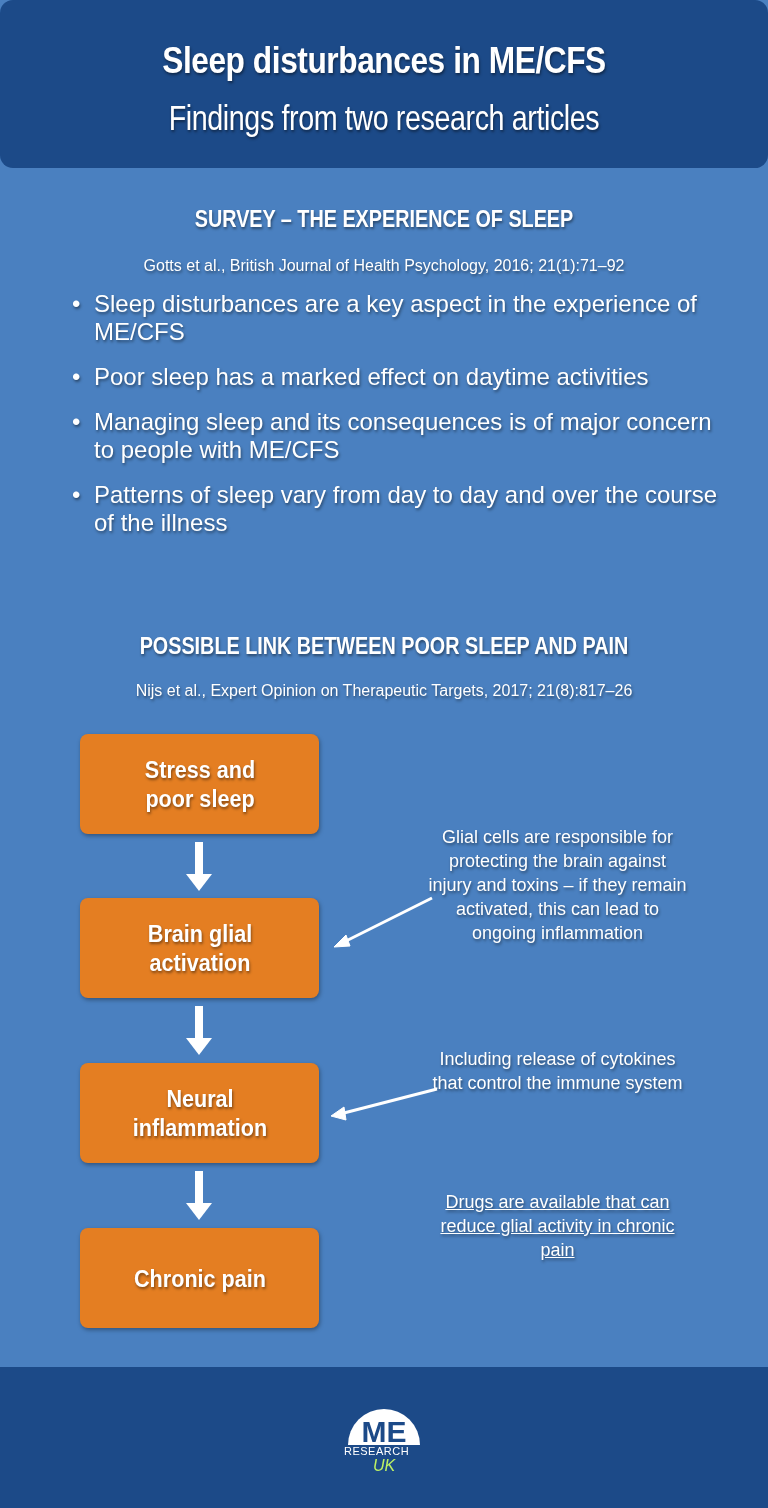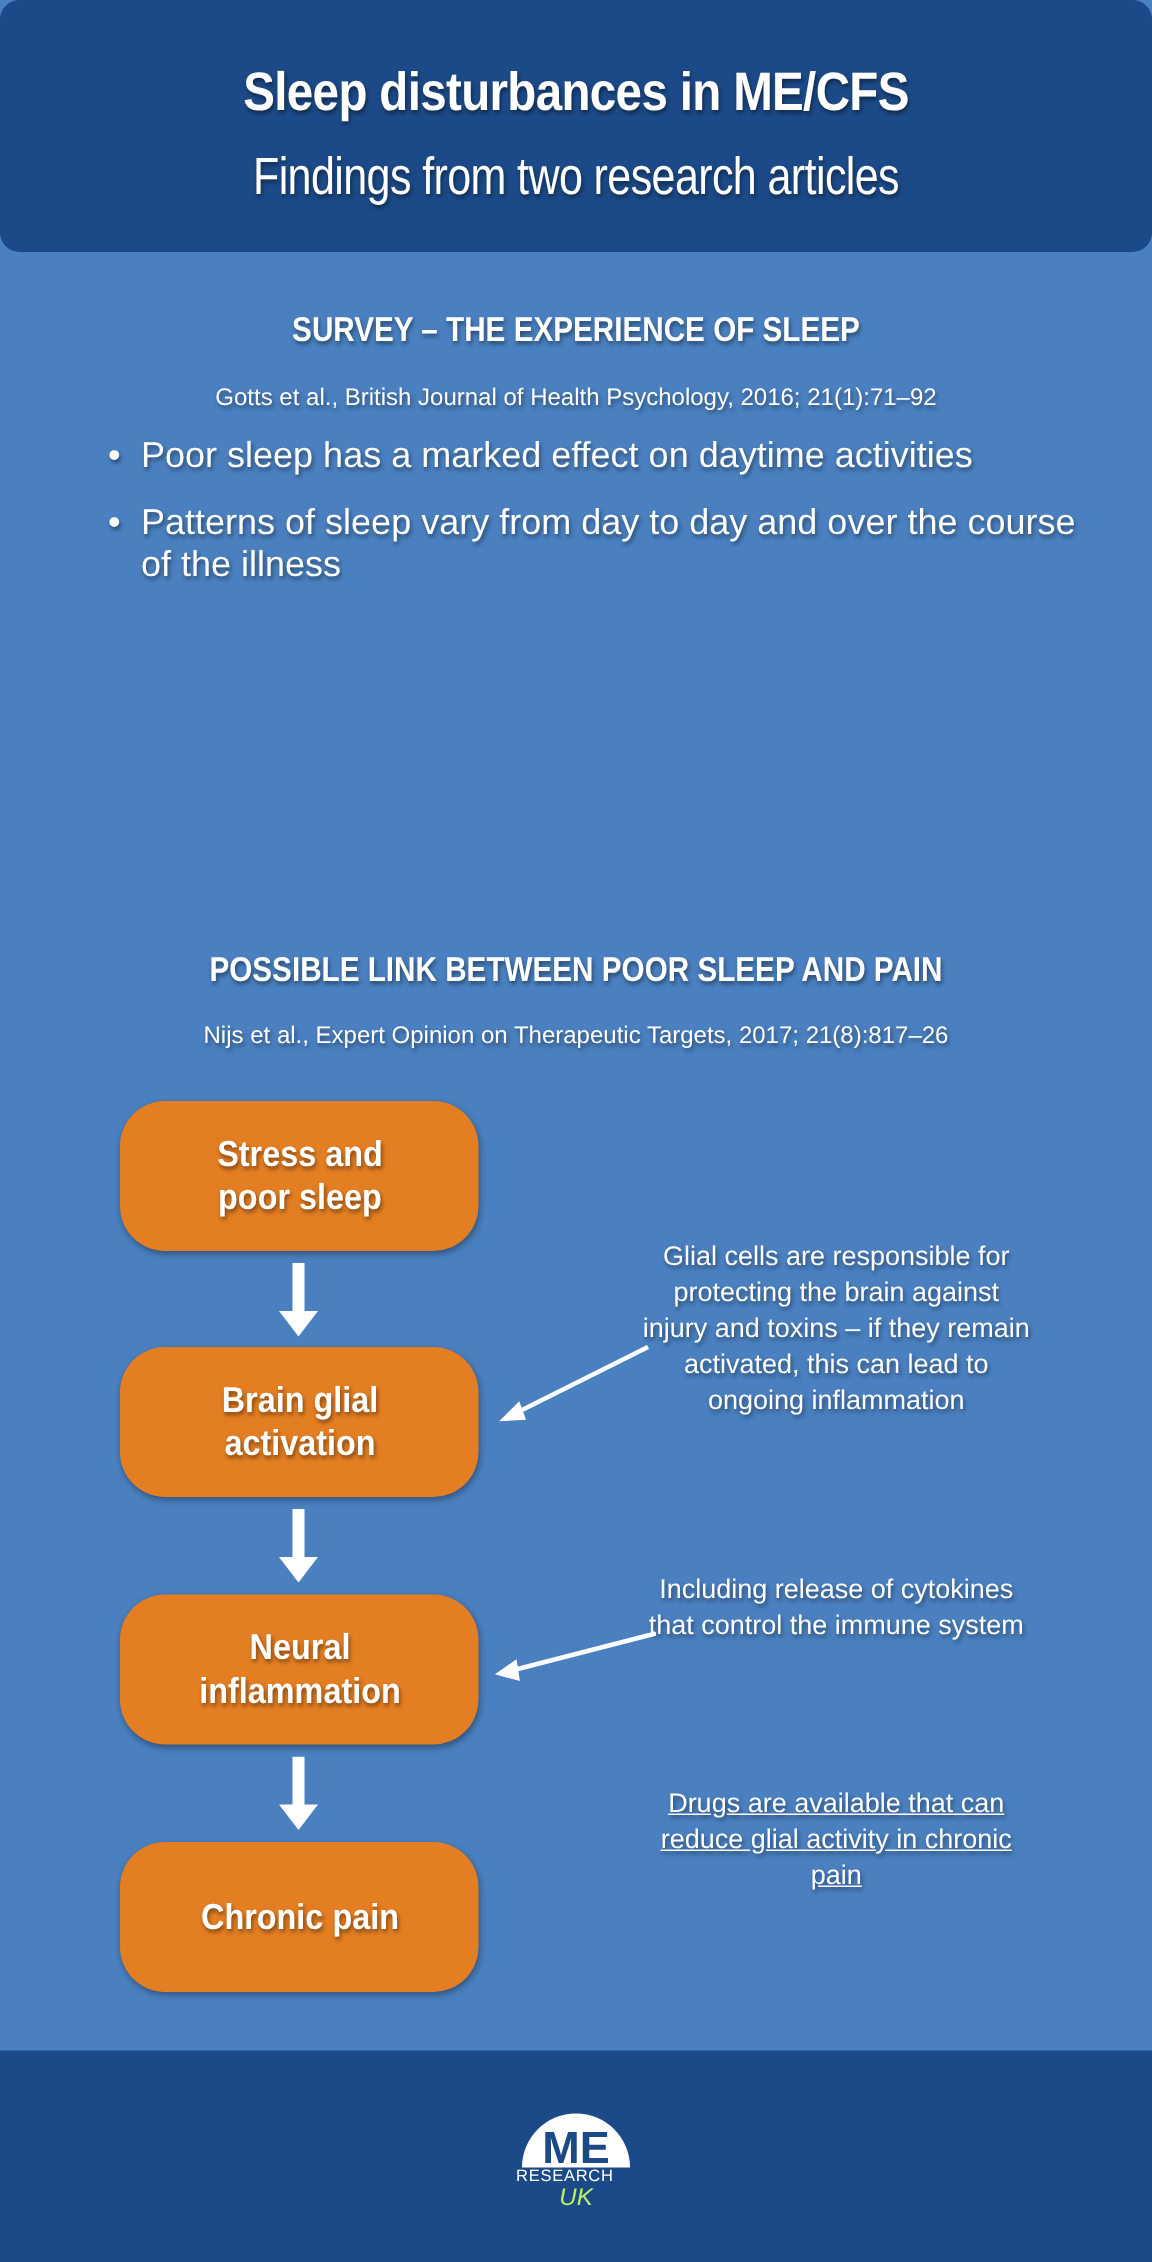--- a/index.html
+++ b/index.html
@@ -45,21 +45,21 @@
   #bullets li {
     position: relative; padding-left: 22px;
     font-size: 24px; line-height: 28px; margin-bottom: 17px;
   }
   #bullets li::before {
     content: "•"; position: absolute; left: 0; top: 0;
   }
   .flow-box {
     position: absolute; left: 80px; width: 239px; height: 100px;
     background: #e47e22;
-    border-radius: 30px;
+    border-radius: 8px;
     box-shadow: 1px 2px 4px rgba(0,0,0,0.35);
     display: flex; align-items: center; justify-content: center;
     text-align: center;
   }
   .flow-box span {
     font-weight: bold; font-size: 24px; line-height: 29px;
     display: inline-block; transform: scaleX(0.9);
   }
   .down-arrow {
     position: absolute; left: 186px; width: 26px; height: 50px;
@@ -88,21 +88,23 @@
 
 <div id="header">
   <div id="title" class="shadow">Sleep disturbances in ME/CFS</div>
   <div id="subtitle" class="shadow">Findings from two research articles</div>
 </div>
 
 <div class="section-heading shadow" style="top:206px;">SURVEY – THE EXPERIENCE OF SLEEP</div>
 <div class="citation shadow" style="top:257px;">Gotts et al., British Journal of Health Psychology, 2016; 21(1):71–92</div>
 
 <ul id="bullets" class="shadow">
+  <li>Sleep disturbances are a key aspect in the experience of ME/CFS</li>
   <li>Poor sleep has a marked effect on daytime activities</li>
+  <li>Managing sleep and its consequences is of major concern to people with ME/CFS</li>
   <li>Patterns of sleep vary from day to day and over the course of the illness</li>
 </ul>
 
 <div class="section-heading shadow" style="top:633px;">POSSIBLE LINK BETWEEN POOR SLEEP AND PAIN</div>
 <div class="citation shadow" style="top:682px;">Nijs et al., Expert Opinion on Therapeutic Targets, 2017; 21(8):817–26</div>
 
 <div class="flow-box" style="top:734px;">
   <span class="shadow" style="width:150px;">Stress and poor sleep</span>
 </div>
 <svg class="down-arrow" style="top:842px;" viewBox="0 0 26 50">

